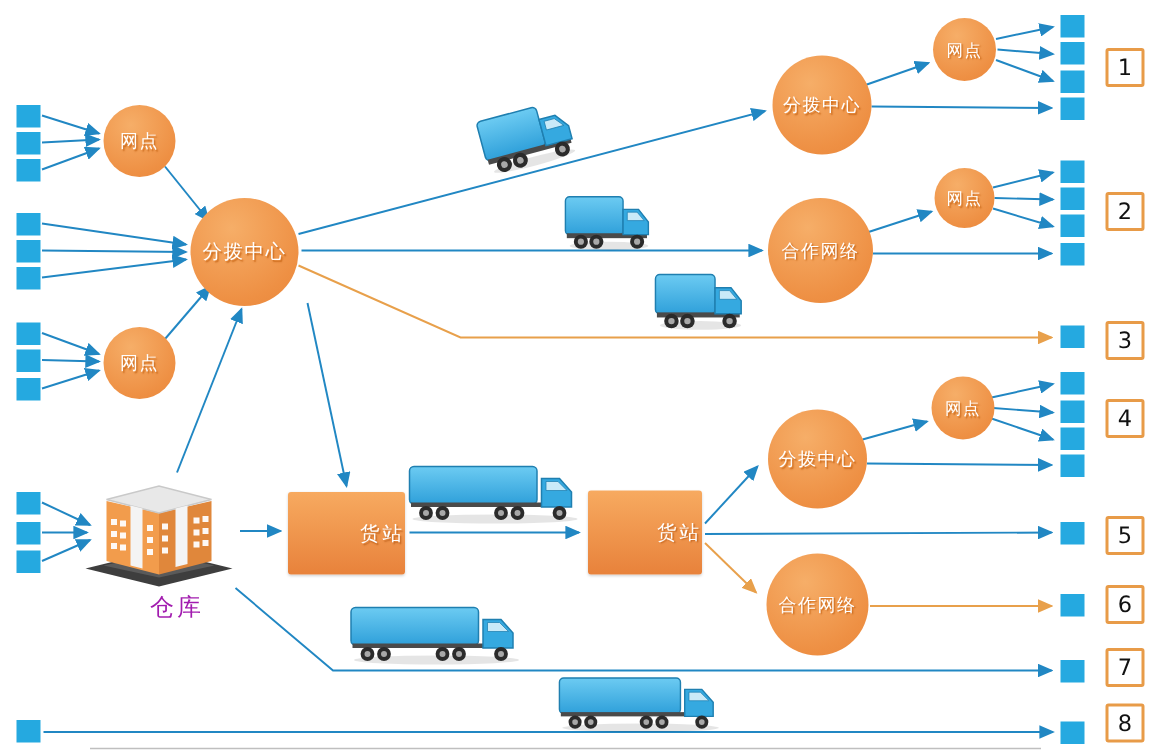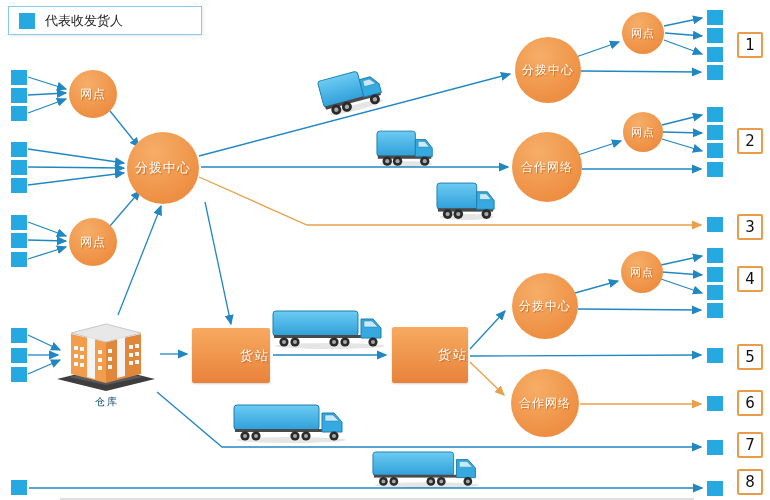--- a/index.html
+++ b/index.html
@@ -17,21 +17,21 @@
         text-shadow:1px 1px 1px rgba(190,95,25,.9);box-shadow:0 1px 2px rgba(0,0,0,.18);}
   .endpoint{position:absolute;width:22px;height:22px;background:#fff;z-index:4;
         border:2px solid var(--endpoint-border,#E89B48);border-radius:2px;
         display:flex;align-items:center;justify-content:center;
         font-size:15px;color:#111;}
   .legend{position:absolute;left:8px;top:6px;width:182px;height:27px;z-index:5;background:#fff;
         border:1px solid var(--legend-border,#86CDE8);display:flex;align-items:center;
         gap:10px;padding-left:10px;font-size:13px;color:#222;box-shadow:1px 1px 3px rgba(0,0,0,.10);}
   .legend .swatch{width:16px;height:16px;background:var(--square-blue,#25A9E0);flex:0 0 auto;}
   .truck{position:absolute;z-index:3;overflow:visible;}
-  .wh-label{position:absolute;z-index:4;font-size:10px;color:#0c4a6e;text-align:center;letter-spacing:2px;}
+  .wh-label{position:absolute;z-index:4;font-size:16px;color:#a21caf;text-align:right;letter-spacing:2px;}
 </style>
 </head>
 <body>
 
 <div class="canvas">
 
   <svg width="0" height="0" style="position:absolute">
     <defs>
       <linearGradient id="cargoG" x1="0" y1="0" x2="0" y2="1">
         <stop offset="0" stop-color="#6CCBF2"></stop>
@@ -146,24 +146,20 @@
       <polyline points="663,132 702,133" fill="none" stroke="#2187C3" stroke-width="1.3" marker-end="url(#ab)"></polyline>
       <polyline points="662,139 702,151" fill="none" stroke="#2187C3" stroke-width="1.3" marker-end="url(#ab)"></polyline>
       <polyline points="575,293 618,281" fill="none" stroke="#2187C3" stroke-width="1.3" marker-end="url(#ab)"></polyline>
       <polyline points="578,309 701,310" fill="none" stroke="#2187C3" stroke-width="1.3" marker-end="url(#ab)"></polyline>
       <polyline points="661,265 702,256" fill="none" stroke="#2187C3" stroke-width="1.3" marker-end="url(#ab)"></polyline>
       <polyline points="662,272 702,275" fill="none" stroke="#2187C3" stroke-width="1.3" marker-end="url(#ab)"></polyline>
       <polyline points="661,279 702,293" fill="none" stroke="#2187C3" stroke-width="1.3" marker-end="url(#ab)"></polyline>
       <polyline points="580,404 701,404" fill="none" stroke="#E8A04B" stroke-width="1.3" marker-end="url(#ao)"></polyline>
     </svg>
 
-  <div class="legend">
-    <span class="swatch"></span>
-    <span>代表收发货人</span>
-  </div>
 
   <div class="node" style="left:69px;top:70px;width:48px;height:48px;font-size:12px;">
       <span>网点</span>
     </div>
   <div class="node" style="left:69px;top:218px;width:48px;height:48px;font-size:12px;">
       <span>网点</span>
     </div>
   <div class="node" style="left:127px;top:132px;width:72px;height:72px;font-size:13px;">
       <span>分拨中心</span>
     </div>

